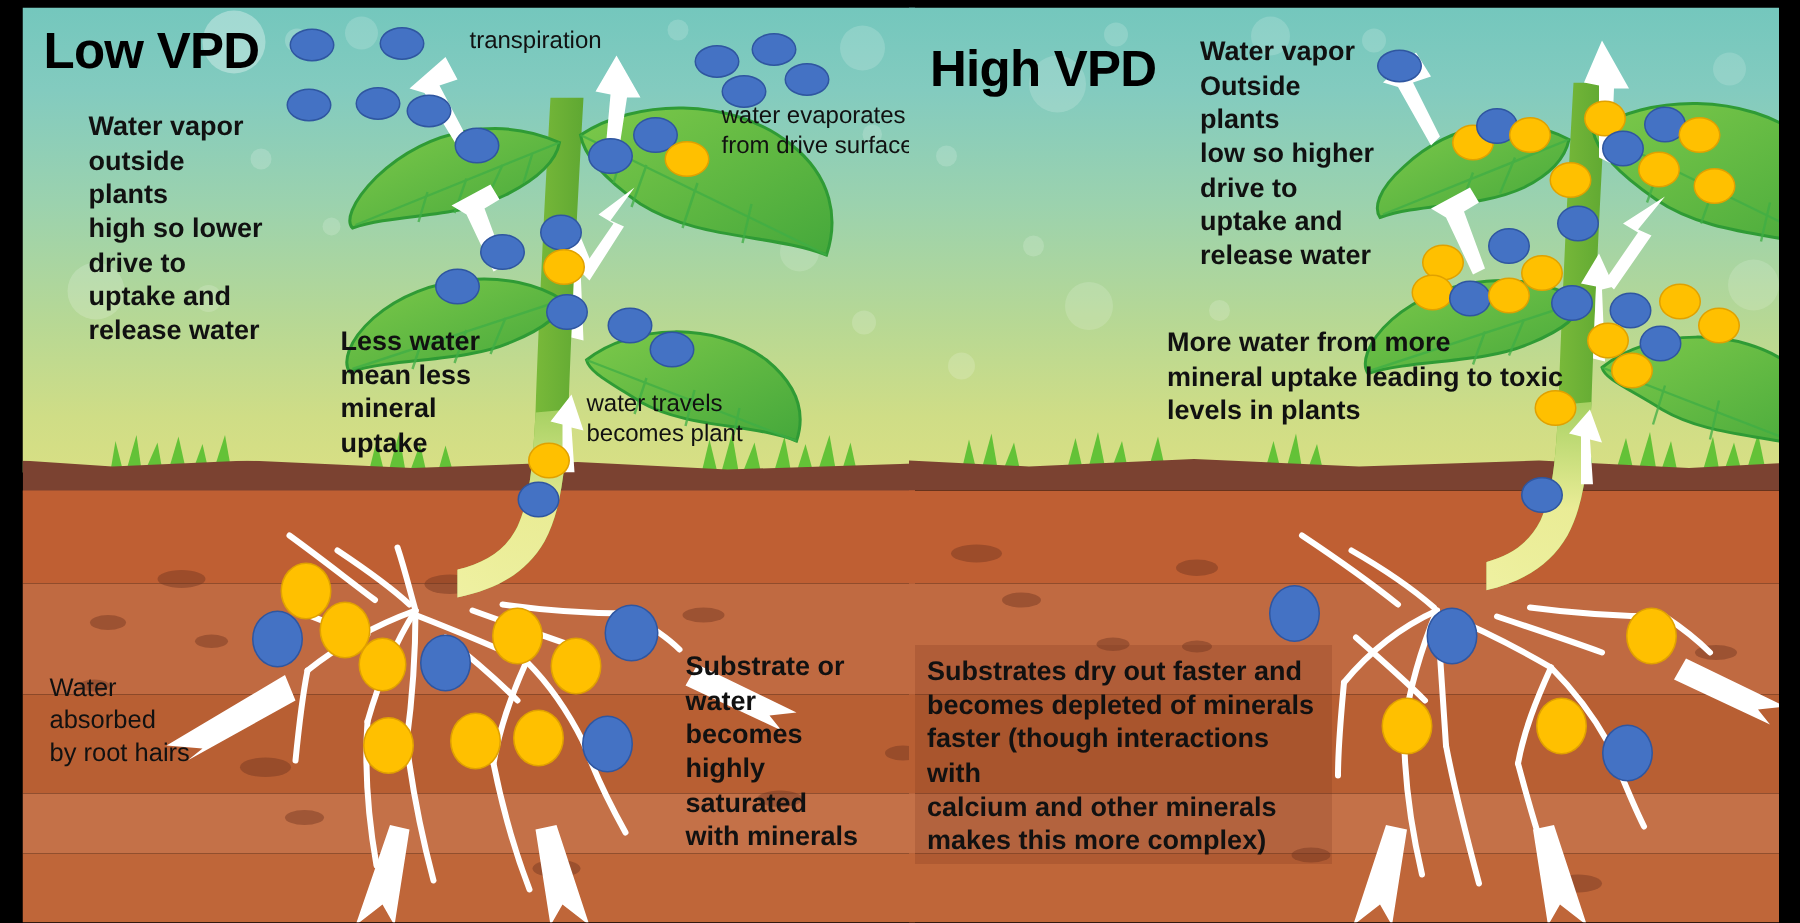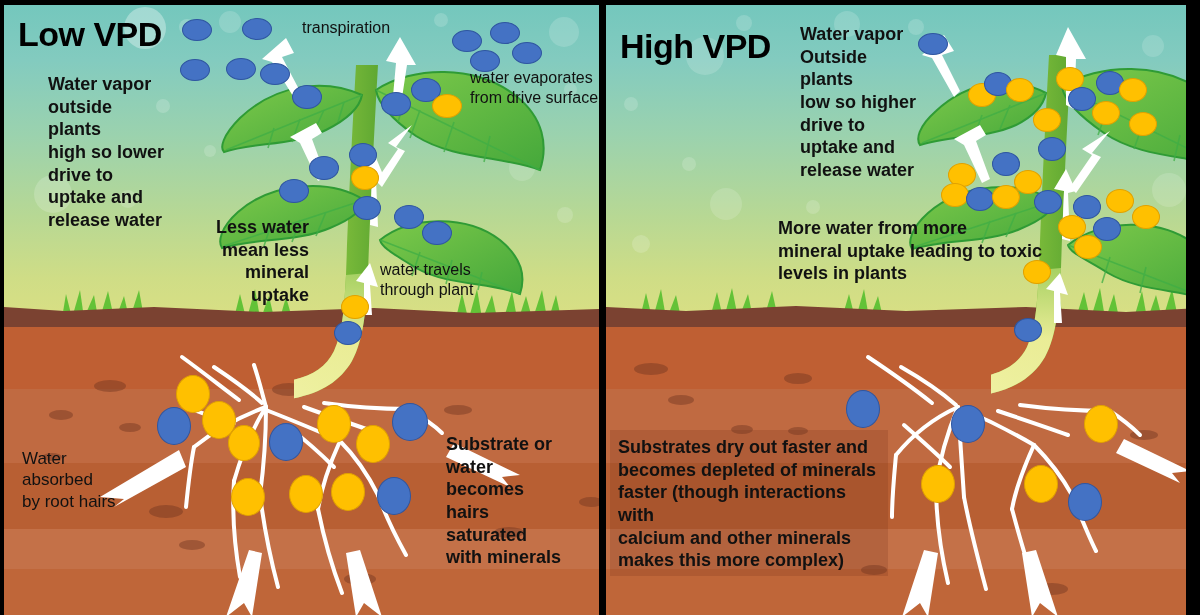--- a/index.html
+++ b/index.html
@@ -2,21 +2,21 @@
 <html><head>
 <meta charset="utf-8">
 <style>
   * { margin:0; padding:0; box-sizing:border-box; }
   html,body { width:1200px; height:615px; background:#000; overflow:hidden; }
   body { font-family:"Liberation Sans", sans-serif; }
 
   #stage { position:relative; width:1200px; height:615px; background:#000; }
 
   .panel { position:absolute; top:5px; height:610px; overflow:hidden; }
-  #panel-low  { left:4px;   width:595px; }
+  #panel-low  { left:15px;   width:595px; }
   #panel-high { left:606px; width:580px; }
 
   .sky {
     position:absolute; left:0; top:0; width:100%; height:310px;
     background:linear-gradient(180deg,#74c7bd 0%,#83cbbf 18%,#9bd2ae 42%,#b7d894 68%,#cfdd86 88%,#d8df84 100%);
   }
   .bokeh { position:absolute; border-radius:50%; background:rgba(255,255,255,.33); }
 
   .grass-strip { position:absolute; left:0; width:100%; height:30px; top:283px; }
 
@@ -257,33 +257,33 @@
     <div class="txt" style="left:44px;top:68px;font-size:18px;">Water vapor
 outside
 plants
 high so lower
 drive to
 uptake and
 release water</div>
     <div class="txt txt-light" style="left:298px;top:13px;font-size:16px;">transpiration</div>
     <div class="txt txt-light" style="left:466px;top:63px;font-size:16px;">water evaporates
 from drive surface</div>
-    <div class="txt" style="left:212px;top:211px;font-size:18px;text-align:right;">Less water
+    <div class="txt" style="left:212px;top:211px;font-size:18px;">Less water
 mean less
 mineral
 uptake</div>
     <div class="txt txt-light" style="left:376px;top:255px;font-size:16px;">water travels
-through plant</div>
+becomes plant</div>
     <div class="txt txt-light" style="left:18px;top:443px;font-size:17px;">Water
 absorbed
 by root hairs</div>
     <div class="txt" style="left:442px;top:428px;font-size:18px;">Substrate or
 water
 becomes
-hairs
+highly
 saturated
 with minerals</div>
   </div>
 
   <div class="panel" id="panel-high">
     <div class="sky"></div>
 
     <div class="bokeh" style="left:80px;top:32px;width:38px;height:38px;opacity:.5"></div>
     <div class="bokeh" style="left:130px;top:10px;width:16px;height:16px;opacity:.5"></div>
     <div class="bokeh" style="left:18px;top:92px;width:14px;height:14px;opacity:.5"></div>

